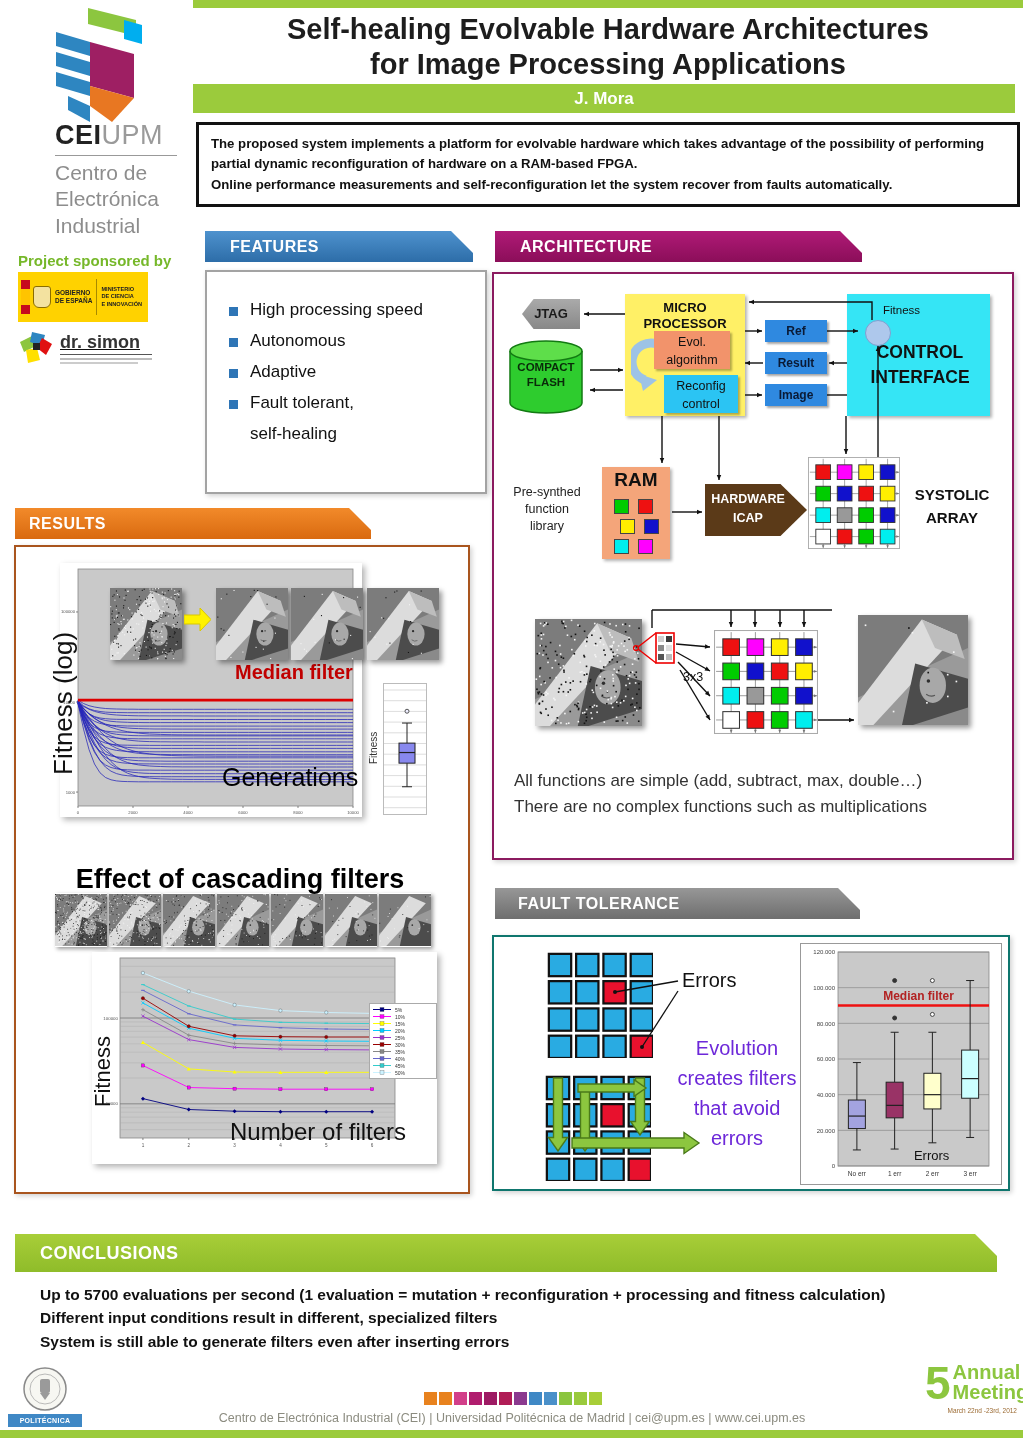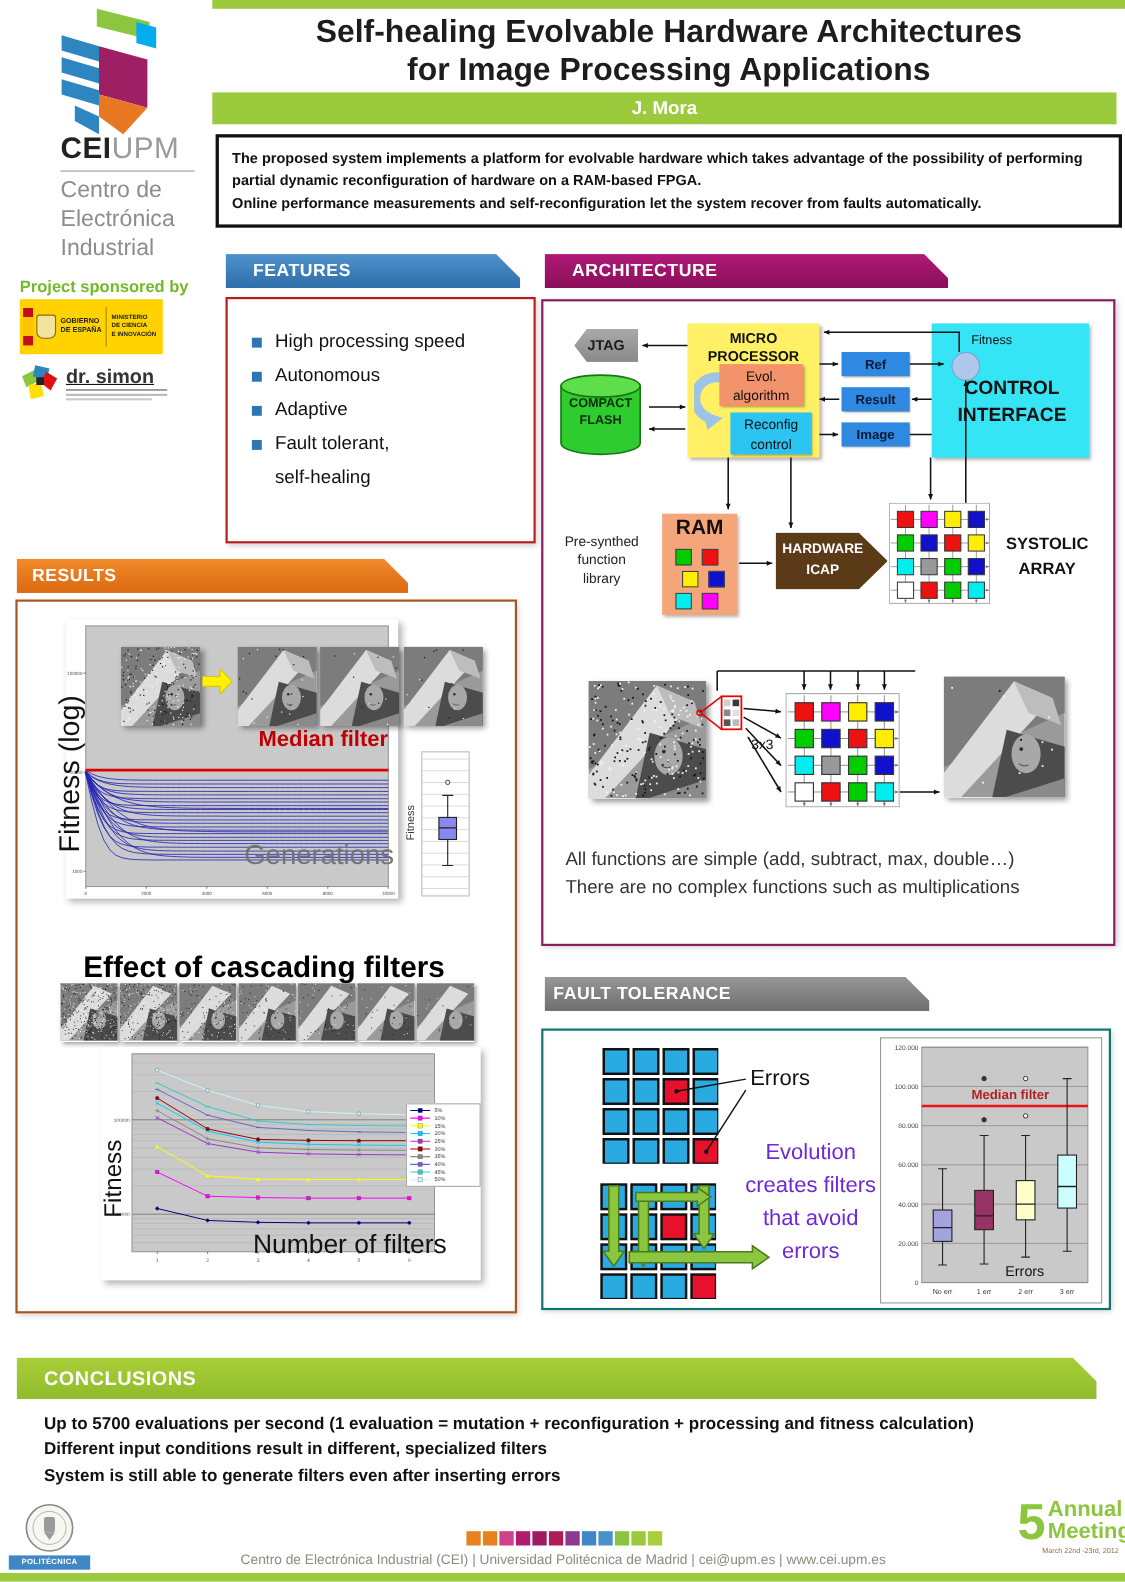--- a/index.html
+++ b/index.html
@@ -91,21 +91,21 @@
       <div style="font-size:18px;font-weight:bold;color:#333;border-bottom:1.5px solid #555;padding-bottom:1px;">dr. simon</div>
       <div style="width:92px;height:2px;background:#bbb;margin-top:3px;"></div>
       <div style="width:78px;height:2px;background:#ccc;margin-top:2px;"></div>
     </div>
   </div>
 
   <div class="banner" style="left:205px;top:231px;width:243px;height:31px;font-size:16px;line-height:31px;padding-left:25px;
               background:linear-gradient(#4E92CE,#2D6DA8);">
     <span>FEATURES</span>
   </div>
-  <div class="panel" style="left:205px;top:270px;width:256px;height:192px;border:2px solid #b91c1c;padding:28px 0 0 22px;box-sizing:content-box;">
+  <div class="panel" style="left:205px;top:270px;width:256px;height:192px;border:2px solid #a3a3a3;padding:28px 0 0 22px;box-sizing:content-box;">
     <div class="feat-li">
         <span class="bullet"></span>
         <span>High processing speed</span>
       </div>
     <div class="feat-li">
         <span class="bullet"></span>
         <span>Autonomous</span>
       </div>
     <div class="feat-li">
         <span class="bullet"></span>
@@ -681,21 +681,21 @@
       <polyline points="18.0,140.0 23.5,158.9 29.0,175.1 34.5,188.1 40.0,197.7 45.5,204.1 51.0,208.2 56.5,210.6 62.0,212.0 67.5,212.7 73.0,213.2 78.5,213.4 84.0,213.6 89.5,213.6 95.0,213.7 100.5,213.7 106.0,213.7 111.5,213.7 117.0,213.7 122.5,213.7 128.0,213.7 133.5,213.7 139.0,213.7 144.5,213.7 150.0,213.7 155.5,213.7 161.0,213.7 166.5,213.7 172.0,213.7 177.5,213.7 183.0,213.7 188.5,213.7 194.0,213.7 199.5,213.7 205.0,213.7 210.5,213.7 216.0,213.7 221.5,213.7 227.0,213.7 232.5,213.7 238.0,213.7 243.5,213.7 249.0,213.7 254.5,213.7 260.0,213.7 265.5,213.7 271.0,213.7 276.5,213.7 282.0,213.7 287.5,213.7 293.0,213.7" fill="none" stroke="#2626b8" stroke-width="0.9" opacity="0.85"></polyline>
       <polyline points="18.0,138.2 23.5,151.4 29.0,163.5 34.5,174.5 40.0,184.0 45.5,192.1 51.0,198.6 56.5,203.6 62.0,207.4 67.5,210.2 73.0,212.1 78.5,213.5 84.0,214.5 89.5,215.1 95.0,215.5 100.5,215.8 106.0,216.0 111.5,216.2 117.0,216.3 122.5,216.3 128.0,216.4 133.5,216.4 139.0,216.4 144.5,216.4 150.0,216.4 155.5,216.4 161.0,216.4 166.5,216.5 172.0,216.5 177.5,216.5 183.0,216.5 188.5,216.5 194.0,216.5 199.5,216.5 205.0,216.5 210.5,216.5 216.0,216.5 221.5,216.5 227.0,216.5 232.5,216.5 238.0,216.5 243.5,216.5 249.0,216.5 254.5,216.5 260.0,216.5 265.5,216.5 271.0,216.5 276.5,216.5 282.0,216.5 287.5,216.5 293.0,216.5" fill="none" stroke="#2626b8" stroke-width="0.9" opacity="0.85"></polyline>
       <polyline points="18.0,140.8 23.5,166.1 29.0,186.5 34.5,201.0 40.0,209.8 45.5,214.5 51.0,216.8 56.5,217.9 62.0,218.4 67.5,218.6 73.0,218.7 78.5,218.8 84.0,218.8 89.5,218.8 95.0,218.8 100.5,218.8 106.0,218.8 111.5,218.8 117.0,218.8 122.5,218.8 128.0,218.8 133.5,218.8 139.0,218.8 144.5,218.8 150.0,218.8 155.5,218.8 161.0,218.8 166.5,218.8 172.0,218.8 177.5,218.8 183.0,218.8 188.5,218.8 194.0,218.8 199.5,218.8 205.0,218.8 210.5,218.8 216.0,218.8 221.5,218.8 227.0,218.8 232.5,218.8 238.0,218.8 243.5,218.8 249.0,218.8 254.5,218.8 260.0,218.8 265.5,218.8 271.0,218.8 276.5,218.8 282.0,218.8 287.5,218.8 293.0,218.8" fill="none" stroke="#2626b8" stroke-width="0.9" opacity="0.85"></polyline>
       <polyline points="18.0,139.0 23.5,145.3 29.0,150.6 34.5,155.2 40.0,158.9 45.5,161.9 51.0,164.3 56.5,166.1 62.0,167.6 67.5,168.7 73.0,169.5 78.5,170.1 84.0,170.6 89.5,171.0 95.0,171.2 100.5,171.4 106.0,171.6 111.5,171.7 117.0,171.8 122.5,171.8 128.0,171.9 133.5,171.9 139.0,171.9 144.5,172.0 150.0,172.0 155.5,172.0 161.0,172.0 166.5,172.0 172.0,172.0 177.5,172.0 183.0,172.0 188.5,172.0 194.0,172.0 199.5,172.0 205.0,172.0 210.5,172.0 216.0,172.0 221.5,172.0 227.0,172.0 232.5,172.0 238.0,172.0 243.5,172.0 249.0,172.0 254.5,172.0 260.0,172.0 265.5,172.0 271.0,172.0 276.5,172.0 282.0,172.0 287.5,172.0 293.0,172.0" fill="none" stroke="#2626b8" stroke-width="0.9" opacity="0.85"></polyline>
       <polyline points="18.0,139.4 23.5,147.8 29.0,155.5 34.5,162.3 40.0,168.3 45.5,173.4 51.0,177.6 56.5,181.1 62.0,183.9 67.5,186.1 73.0,187.8 78.5,189.2 84.0,190.2 89.5,190.9 95.0,191.5 100.5,192.0 106.0,192.3 111.5,192.5 117.0,192.7 122.5,192.8 128.0,192.9 133.5,193.0 139.0,193.1 144.5,193.1 150.0,193.1 155.5,193.2 161.0,193.2 166.5,193.2 172.0,193.2 177.5,193.2 183.0,193.2 188.5,193.2 194.0,193.2 199.5,193.2 205.0,193.2 210.5,193.2 216.0,193.2 221.5,193.2 227.0,193.2 232.5,193.2 238.0,193.2 243.5,193.2 249.0,193.2 254.5,193.2 260.0,193.2 265.5,193.2 271.0,193.2 276.5,193.2 282.0,193.2 287.5,193.2 293.0,193.2" fill="none" stroke="#2626b8" stroke-width="0.9" opacity="0.85"></polyline>
       <line x1="18" y1="137.0990995676327" x2="293" y2="137.0990995676327" stroke="#dd0000" stroke-width="2.6"></line>
     </svg>
 
   <div class="abs vtext" style="left:48px;top:588px;height:230px;font-size:26px;color:#111;text-align:center;">Fitness (log)</div>
   <div class="abs" style="left:235px;top:661px;width:140px;font-size:20px;font-weight:bold;color:#C00000;">Median filter</div>
-  <div class="abs" style="left:222px;top:763px;width:150px;font-size:25px;color:#737373;">Generations</div>
+  <div class="abs" style="left:222px;top:763px;width:150px;font-size:25px;color:#000000;">Generations</div>
 
   <svg class="abs" style="left:110px;top:588px;box-shadow:3px 3px 5px rgba(0,0,0,.4);" width="72" height="72" viewBox="0 0 100 100">
       <rect x="0" y="0" width="100" height="100" fill="#9a9a9a"></rect>
       <polygon points="0,0 100,0 100,30 0,75" fill="#7c7c7c"></polygon>
       <polygon points="0,80 58,4 90,18 14,100 0,100" fill="#dcdcdc"></polygon>
       <polygon points="58,4 90,18 97,40 70,30" fill="#bdbdbd"></polygon>
       <polygon points="40,100 52,44 100,58 100,100" fill="#4c4c4c"></polygon>
       <ellipse cx="68" cy="64" rx="12" ry="16" fill="#a8a8a8"></ellipse>
       <circle cx="64" cy="60" r="1.6" fill="#2e2e2e"></circle>
       <path d="M62,72 q4,3 8,1" stroke="#555" stroke-width="1" fill="none"></path>
@@ -2425,21 +2425,21 @@
       </div>
       <div style="display: flex; align-items: center; height: 7px;">
         <svg width="20" height="7" viewBox="0 0 20 7">
           <line x1="1" y1="3.5" x2="19" y2="3.5" stroke="#CCF2FF" stroke-width="1"></line>
           <rect x="8" y="1.5" width="4" height="4" fill="#CCF2FF" stroke="#555" stroke-width="0.3"></rect>
         </svg>
         <span style="font-size:5px;color:#333;margin-left:3px;">50%</span>
       </div>
     </div>
 
-  <div class="banner" style="left:495px;top:888px;width:342px;height:31px;font-size:16px;line-height:31px;padding-left:8px;
+  <div class="banner" style="left:495px;top:888px;width:342px;height:31px;font-size:16px;line-height:31px;padding-left:23px;
               background:linear-gradient(#979797,#6E6E6E);">
     <span>FAULT TOLERANCE</span>
   </div>
 
   <div class="panel" id="faultbox" style="left:492px;top:935px;width:514px;height:252px;border:2px solid #0f766e;">
     <svg class="abs" style="left:53px;top:15px;" width="106" height="106" viewBox="0 0 114 114">
         <rect x="2" y="2" width="24" height="24" fill="#29ABE2" stroke="#111" stroke-width="2.4"></rect>
         <rect x="31.33" y="2" width="24" height="24" fill="#29ABE2" stroke="#111" stroke-width="2.4"></rect>
         <rect x="60.66" y="2" width="24" height="24" fill="#29ABE2" stroke="#111" stroke-width="2.4"></rect>
         <rect x="89.99" y="2" width="24" height="24" fill="#29ABE2" stroke="#111" stroke-width="2.4"></rect>

